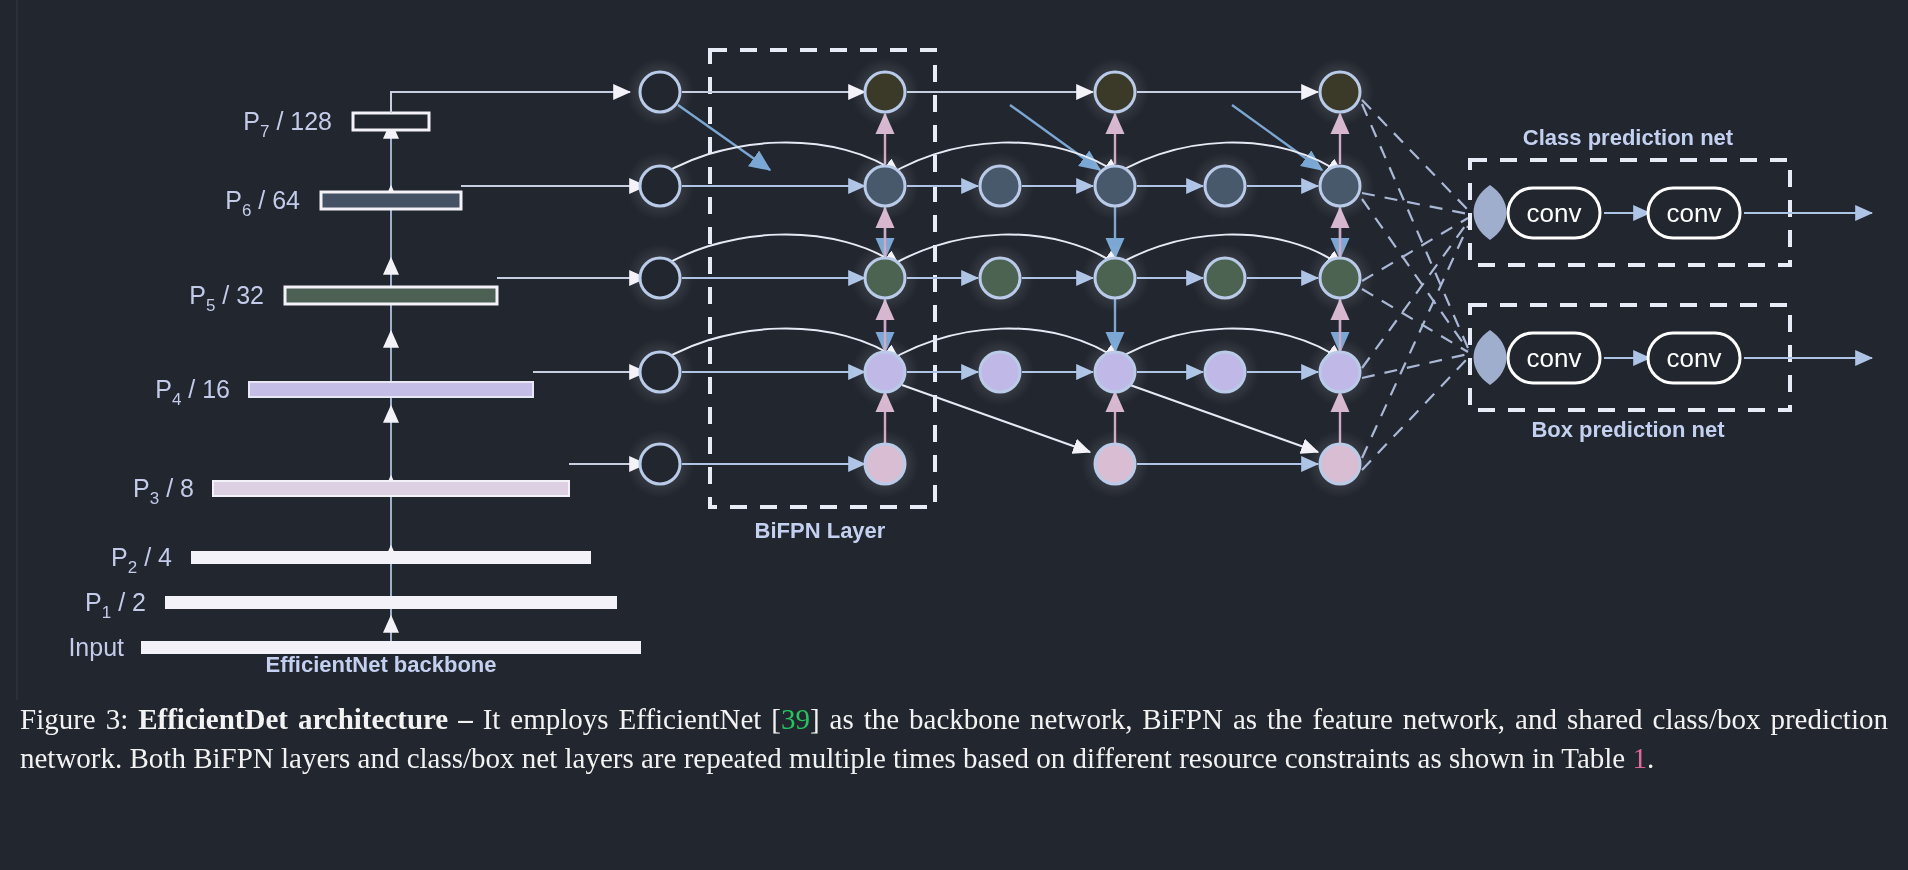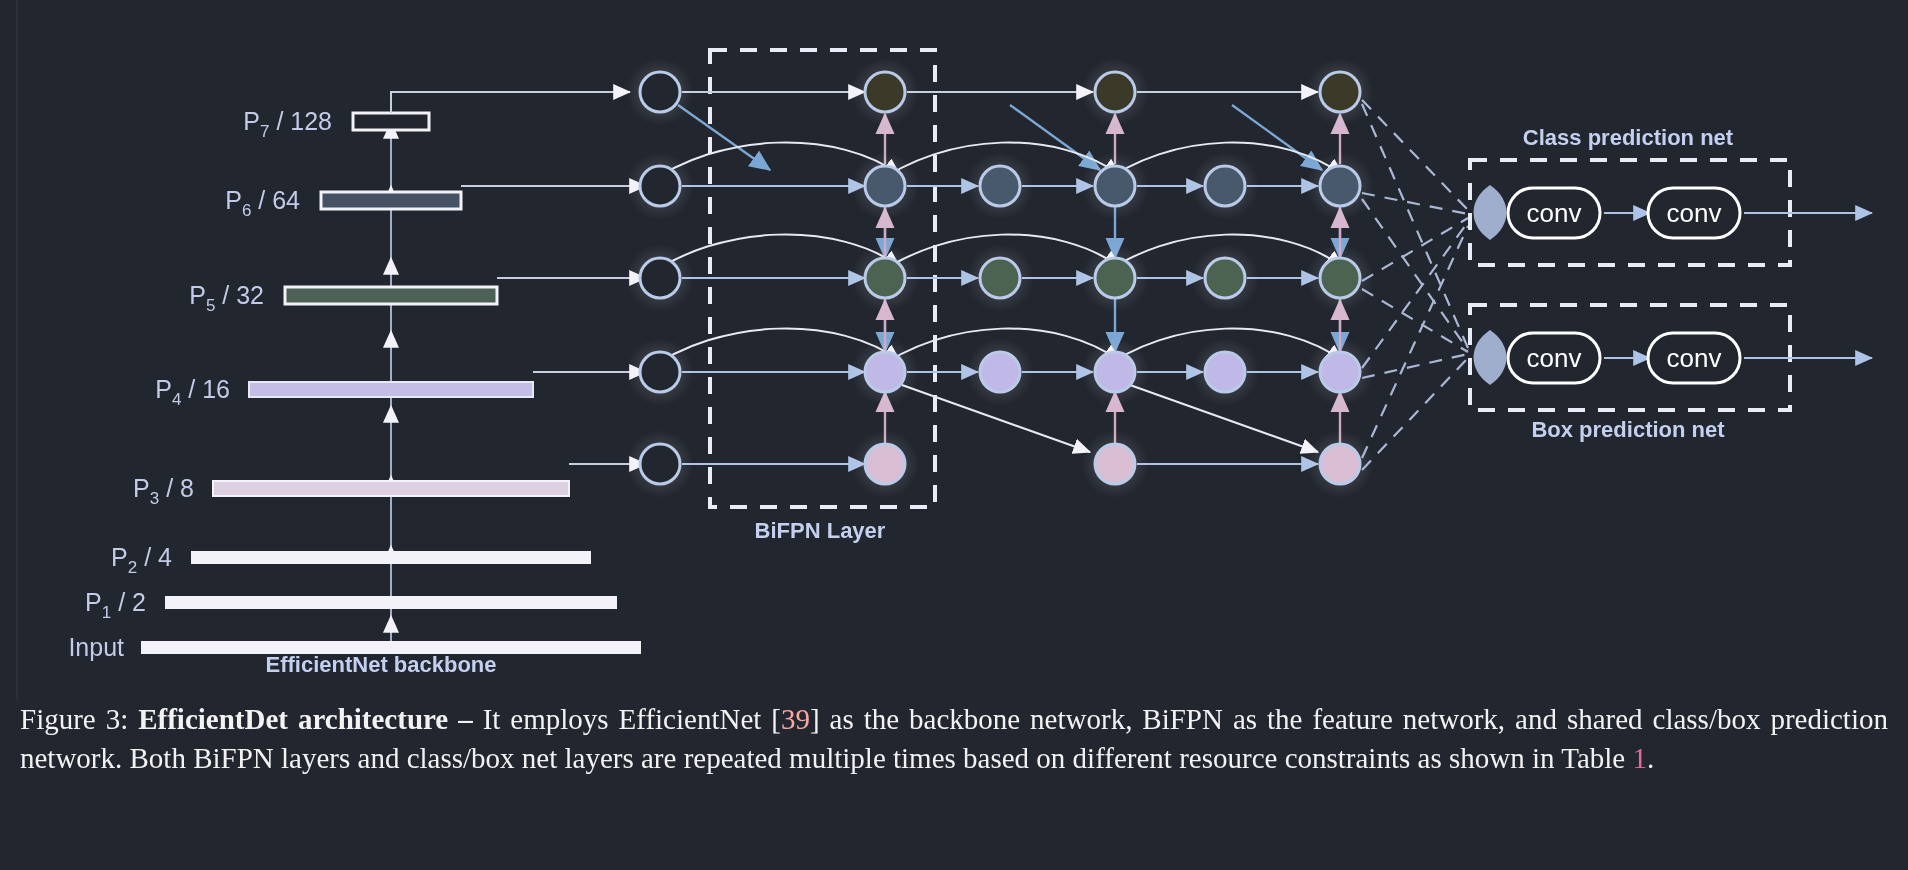--- a/index.html
+++ b/index.html
@@ -8,21 +8,21 @@
   #figsvg{position:absolute;left:0;top:0;width:1908px;height:700px;display:block;}
   .lbl{font-family:"Liberation Sans",sans-serif;fill:#c3cbe8;}
   .axlbl{font-size:25px;fill:#c3cbe8;}
   .sub{font-size:17px;}
   .bold{font-weight:bold;fill:#c3d0ef;font-size:22px;}
   .convtxt{font-size:26px;fill:#ffffff;}
   .caption{position:absolute;left:20px;top:700px;width:1868px;
     font-family:"Liberation Serif",serif;font-size:29px;line-height:1.33;color:#f2f2f2;
     text-align:justify;}
   .caption b{font-weight:bold;font-family:Liberation Serif, serif;}
-  .cite-g{color:#fca5a5;}
+  .cite-g{color:#22c55e;}
   .cite-p{color:#e06a9a;}
   .leftrule{position:absolute;left:16px;top:0;width:2px;height:700px;background:#2a2f3a;}
 </style>
 </head>
 <body>
 
 <div id="root">
 
   <div class="leftrule"></div>
 

